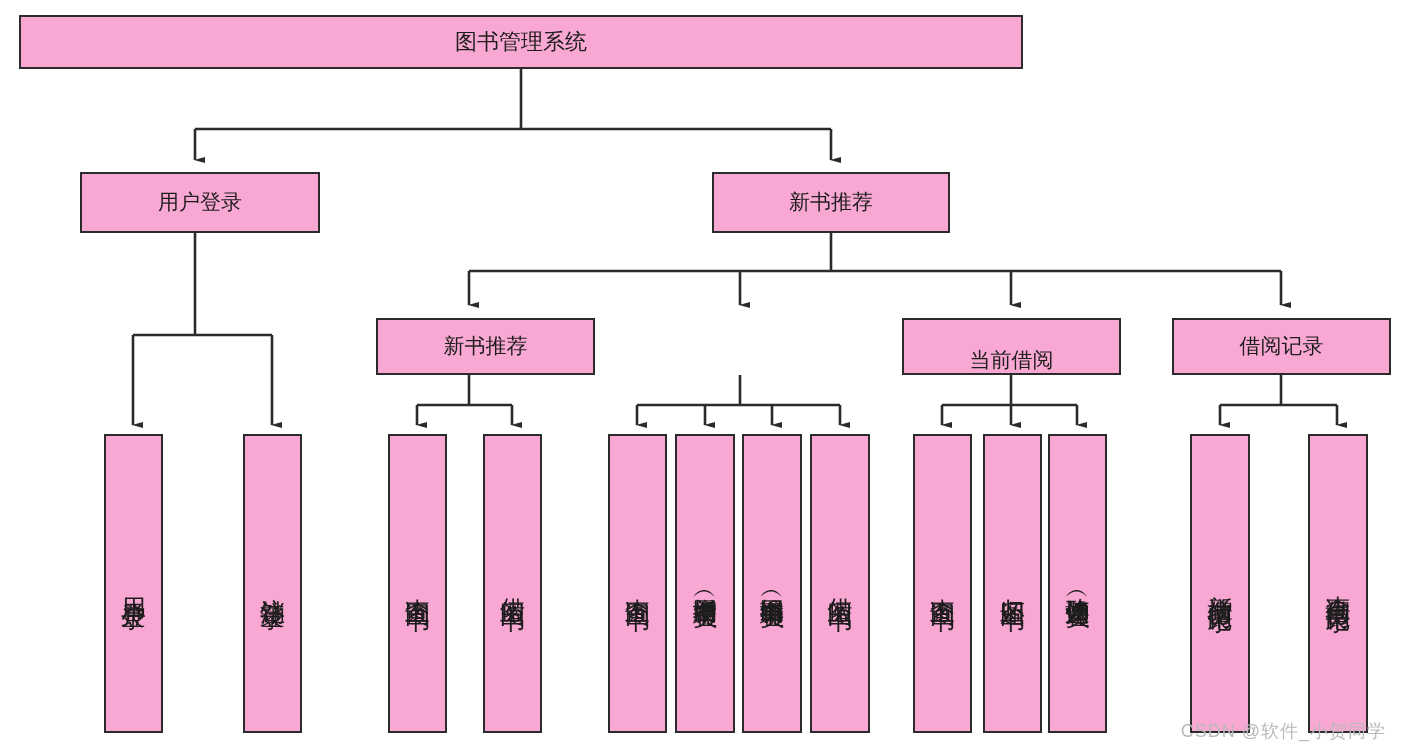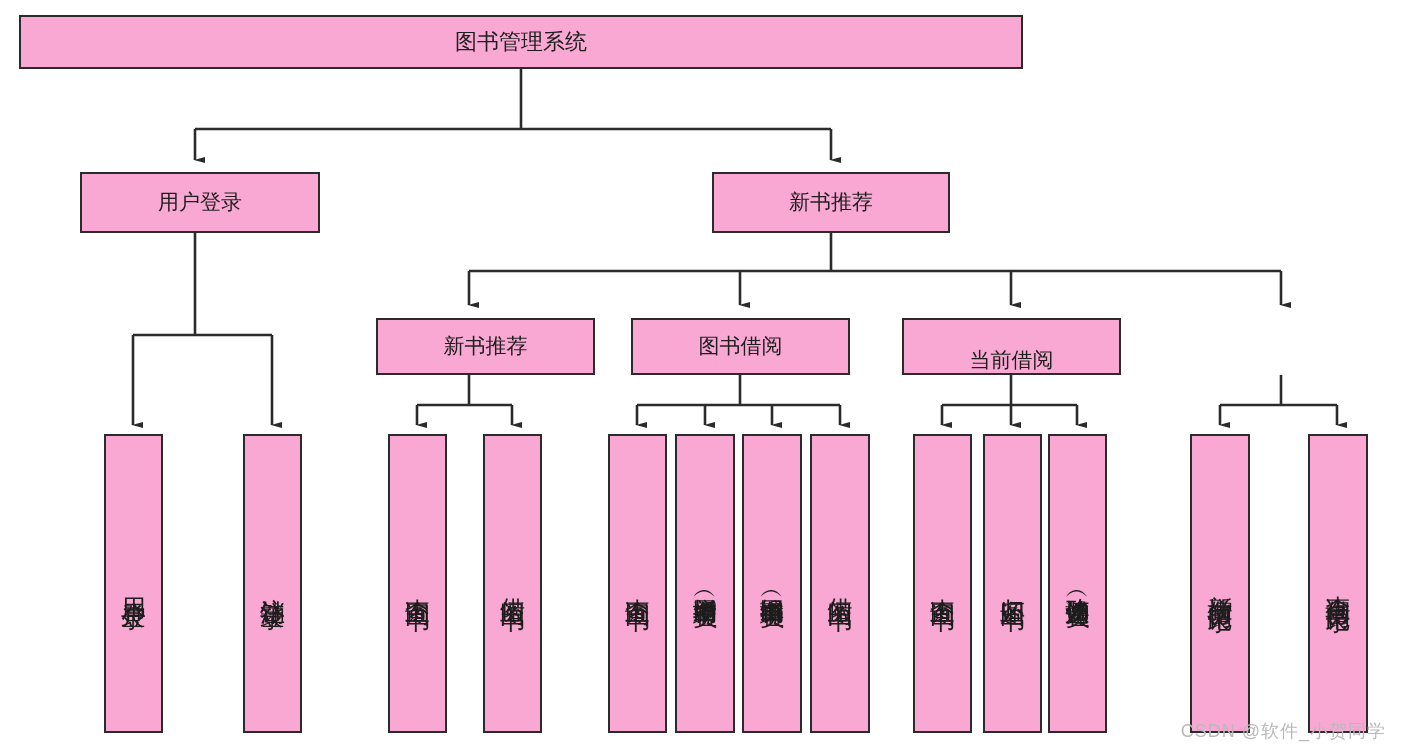--- a/index.html
+++ b/index.html
@@ -115,25 +115,25 @@
   <div class="node h-node" style="left:80px;top:172px;width:240px;height:61px;">
     <span class="lbl">用户登录</span>
   </div>
   <div class="node h-node" style="left:712px;top:172px;width:238px;height:61px;">
     <span class="lbl">新书推荐</span>
   </div>
 
   <div class="node h-node" style="left:360px;top:318px;width:219px;height:57px;margin-left:16px;">
     <span class="lbl">新书推荐</span>
   </div>
-  <div class="node h-node" style="left:631px;top:318px;width:219px;height:57px;">
-    <span class="lbl">图书借阅</span>
-  </div>
   <div class="node h-node" style="left:902px;top:318px;width:219px;height:57px;align-items:flex-end;">
     <span class="lbl">当前借阅</span>
+  </div>
+  <div class="node h-node" style="left:1172px;top:318px;width:219px;height:57px;">
+    <span class="lbl">借阅记录</span>
   </div>
 
   <div class="node v-node" style="left:104px;top:434px;width:59px;height:299px;">
     <span class="lbl">用户登录</span>
   </div>
   <div class="node v-node" style="left:243px;top:434px;width:59px;height:299px;">
     <span class="lbl">注销登录</span>
   </div>
 
   <div class="node v-node" style="left:388px;top:434px;width:59px;height:299px;">

